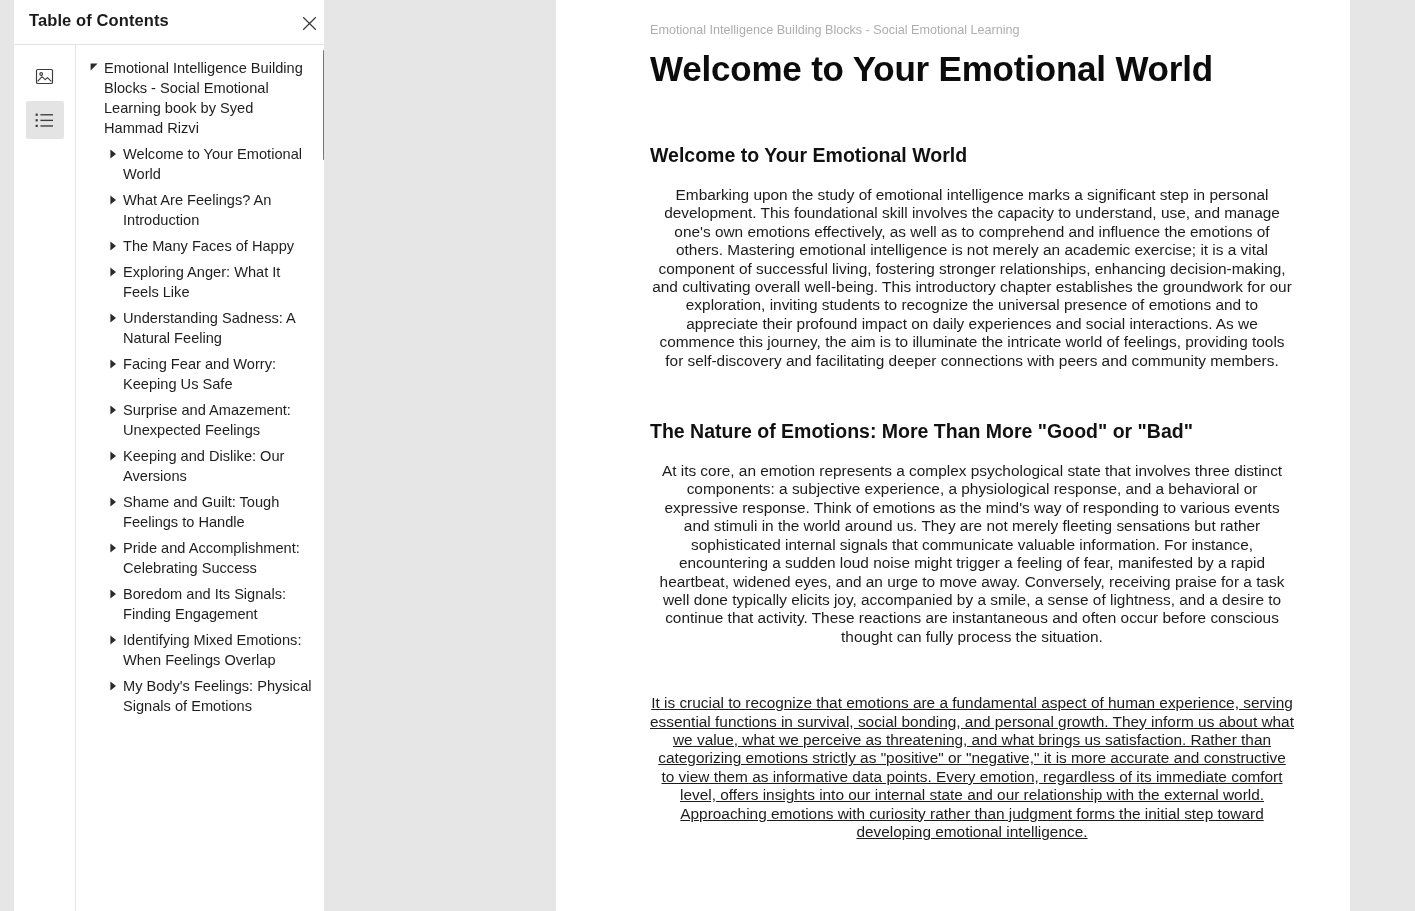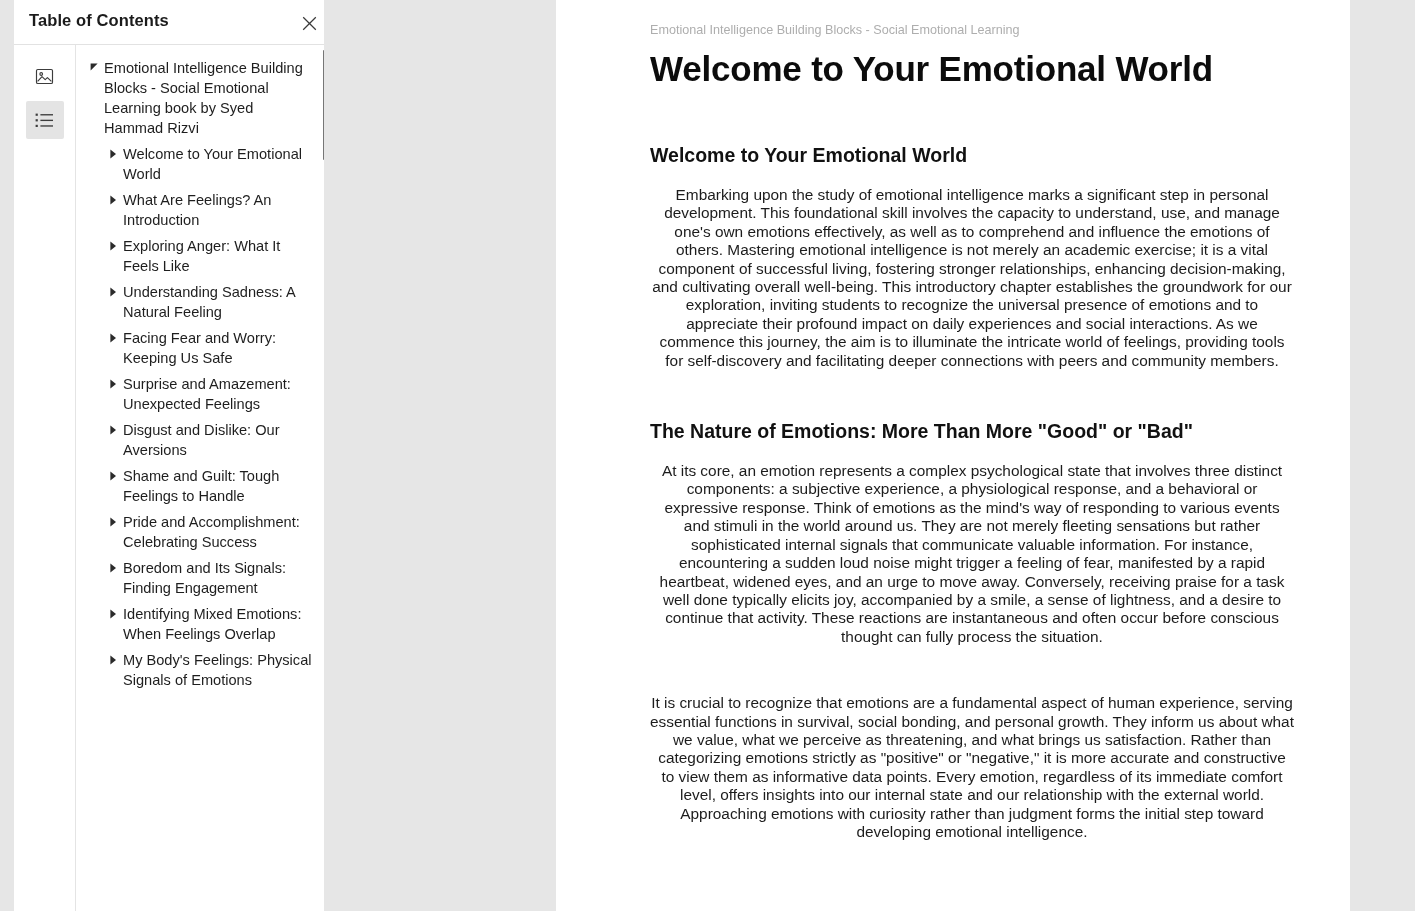--- a/index.html
+++ b/index.html
@@ -200,21 +200,21 @@
     line-height: 26px;
     margin: 0 0 18px 0;
   }
   .doc-p {
     font-size: 15.4px;
     line-height: 18.4px;
     color: #1c1c1c;
     margin: 0 0 48px 0;
     text-align: center;
   }
-  .doc-p.last { margin-bottom: 0; }
+  .doc-p.last { margin-bottom: 0; text-decoration: underline; }
 </style>
 </head>
 <body>
 
 <div class="app">
 
   <div class="toc-panel">
 
     <div class="toc-header">
       <div class="toc-title">Table of Contents</div>
@@ -276,20 +276,28 @@
 
           <div class="tree-node child">
             <span class="node-arrow">
               <svg width="9" height="10" viewBox="0 0 9 10">
                   <path d="M1.4 0.6 L7 5 L1.4 9.4 Z" fill="#2b2b2b"></path>
                 </svg>
             </span>
             <span class="node-label">What Are Feelings? An Introduction</span>
           </div>
 
+          <div class="tree-node child">
+            <span class="node-arrow">
+              <svg width="9" height="10" viewBox="0 0 9 10">
+                  <path d="M1.4 0.6 L7 5 L1.4 9.4 Z" fill="#2b2b2b"></path>
+                </svg>
+            </span>
+            <span class="node-label">The Many Faces of Happy</span>
+          </div>
 
           <div class="tree-node child">
             <span class="node-arrow">
               <svg width="9" height="10" viewBox="0 0 9 10">
                   <path d="M1.4 0.6 L7 5 L1.4 9.4 Z" fill="#2b2b2b"></path>
                 </svg>
             </span>
             <span class="node-label">Exploring Anger: What It Feels Like</span>
           </div>
 
@@ -319,21 +327,21 @@
             </span>
             <span class="node-label">Surprise and Amazement: Unexpected Feelings</span>
           </div>
 
           <div class="tree-node child">
             <span class="node-arrow">
               <svg width="9" height="10" viewBox="0 0 9 10">
                   <path d="M1.4 0.6 L7 5 L1.4 9.4 Z" fill="#2b2b2b"></path>
                 </svg>
             </span>
-            <span class="node-label">Disgust and Dislike: Our Aversions</span>
+            <span class="node-label">Keeping and Dislike: Our Aversions</span>
           </div>
 
           <div class="tree-node child">
             <span class="node-arrow">
               <svg width="9" height="10" viewBox="0 0 9 10">
                   <path d="M1.4 0.6 L7 5 L1.4 9.4 Z" fill="#2b2b2b"></path>
                 </svg>
             </span>
             <span class="node-label">Shame and Guilt: Tough Feelings to Handle</span>
           </div>

